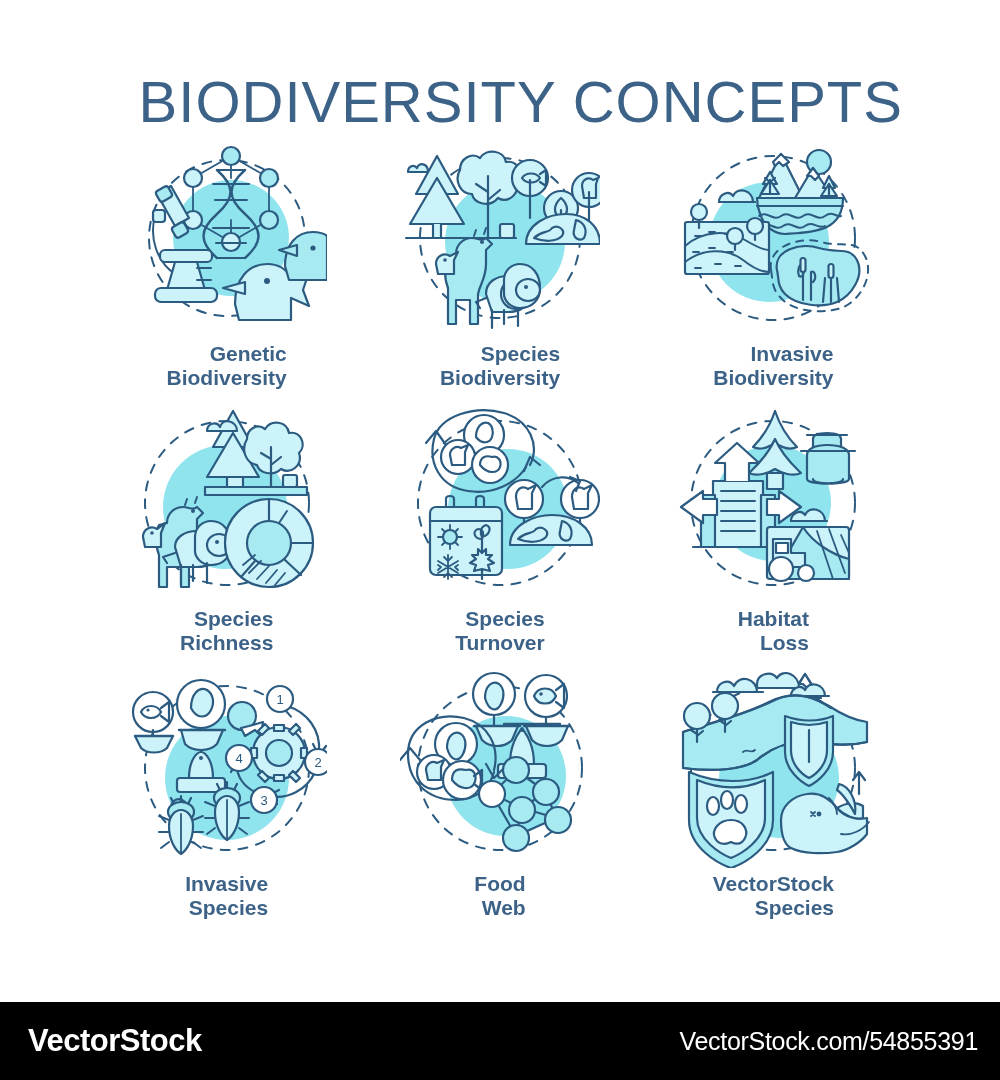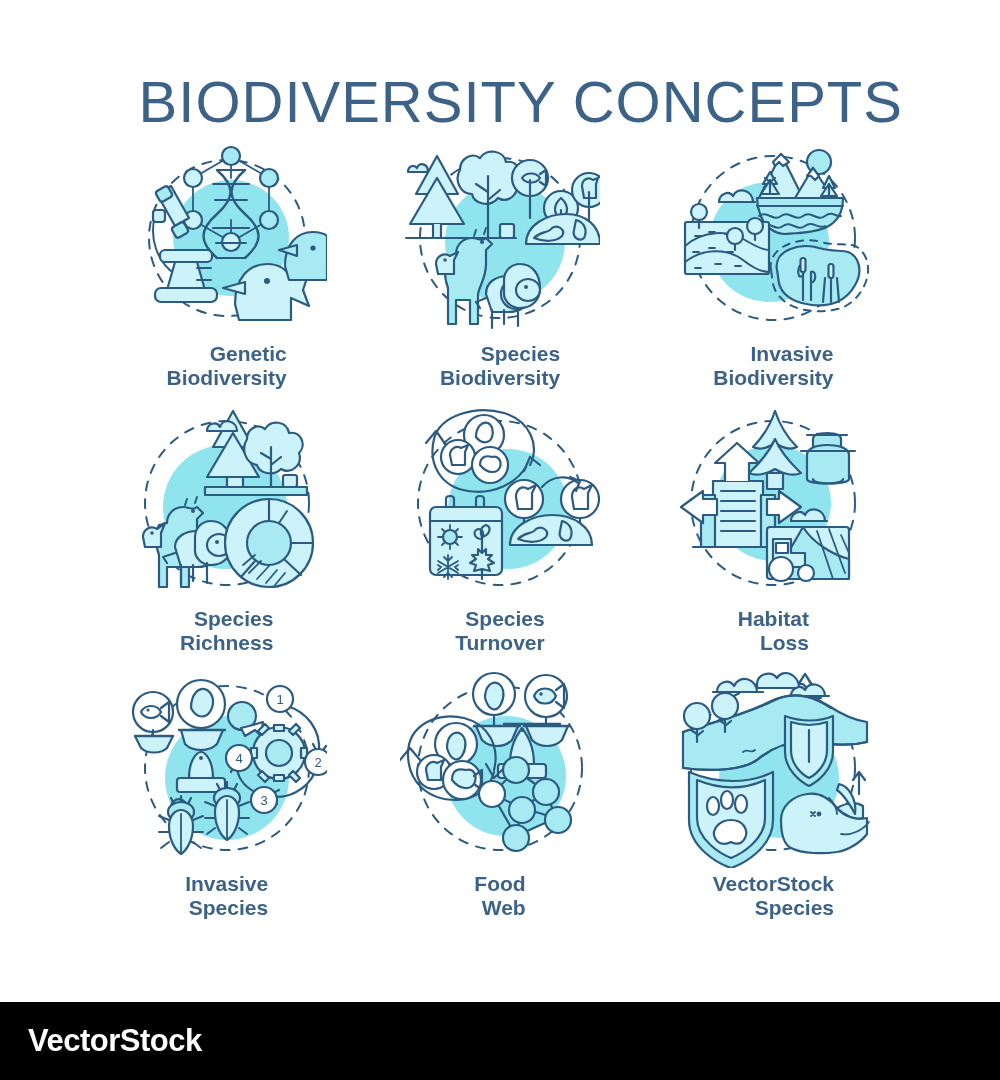--- a/index.html
+++ b/index.html
@@ -564,15 +564,16 @@
         </svg>
       </div>
       <div class="cell-label">VectorStock
 Species</div>
     </div>
 
   </div>
 
   <div class="footer">
     <div class="footer-brand">VectorStock</div>
+    <div class="footer-url">VectorStock.com/54855391</div>
   </div>
 
 </div>
 
 </body></html>

